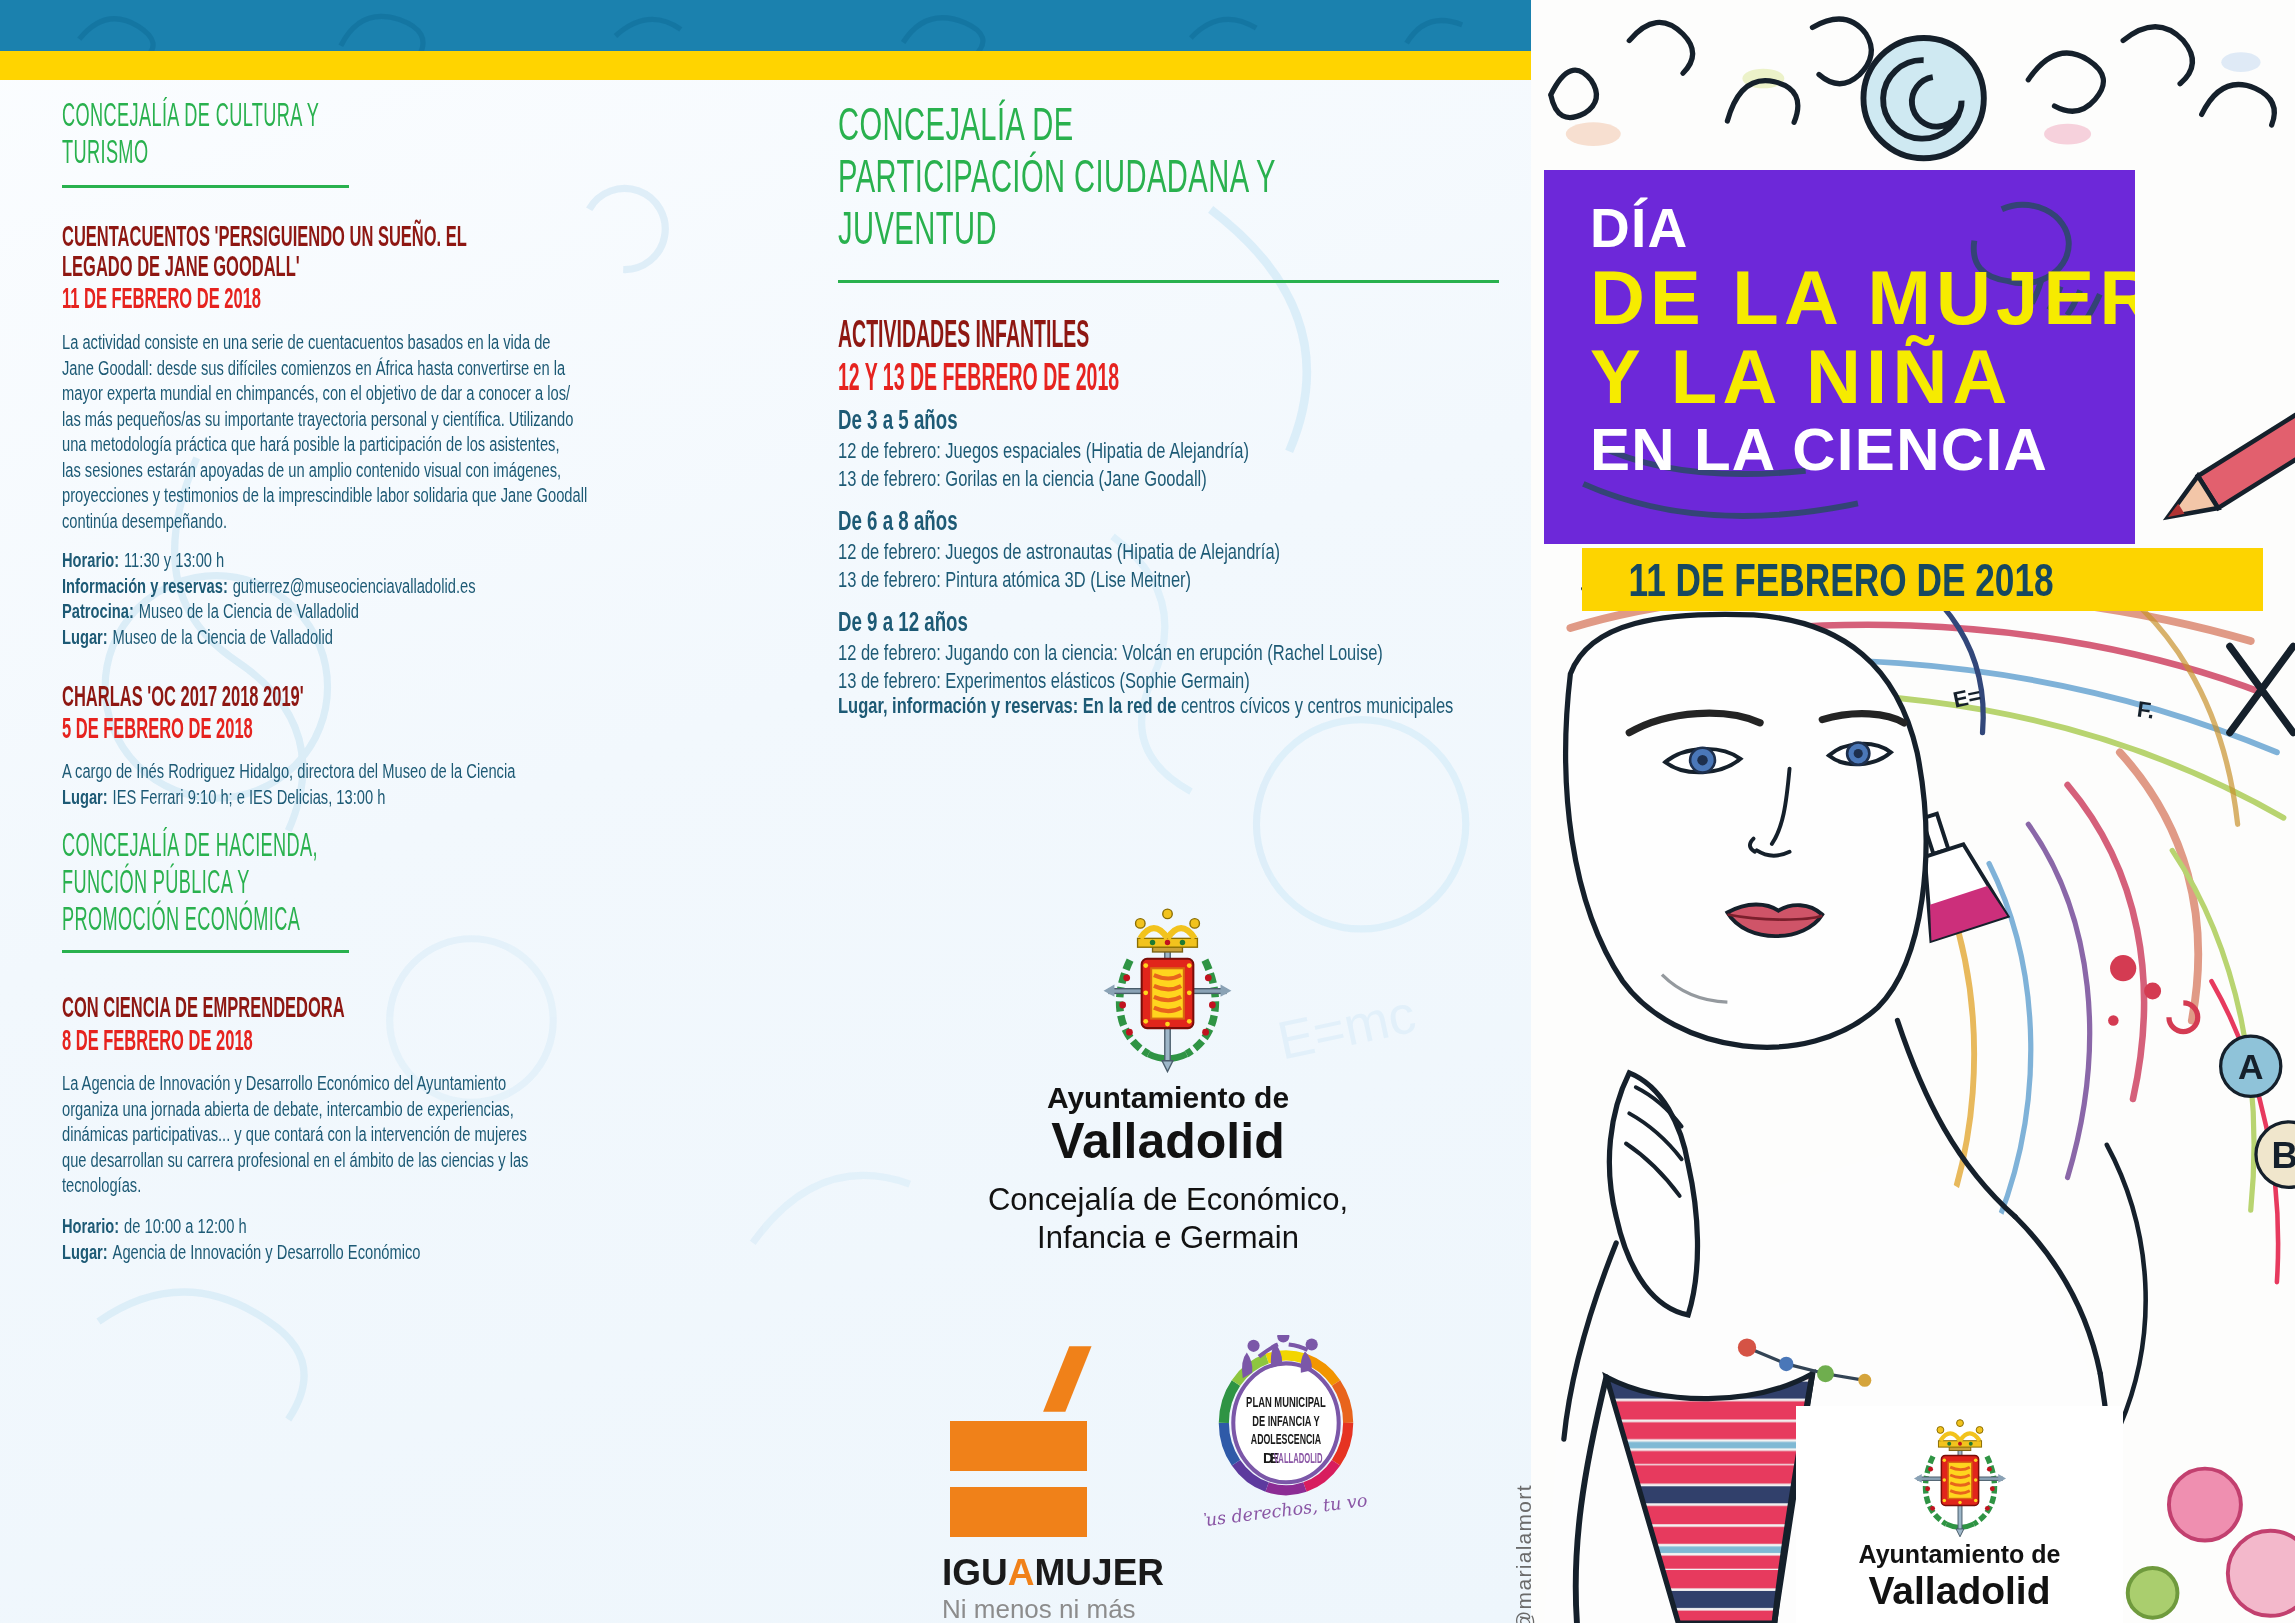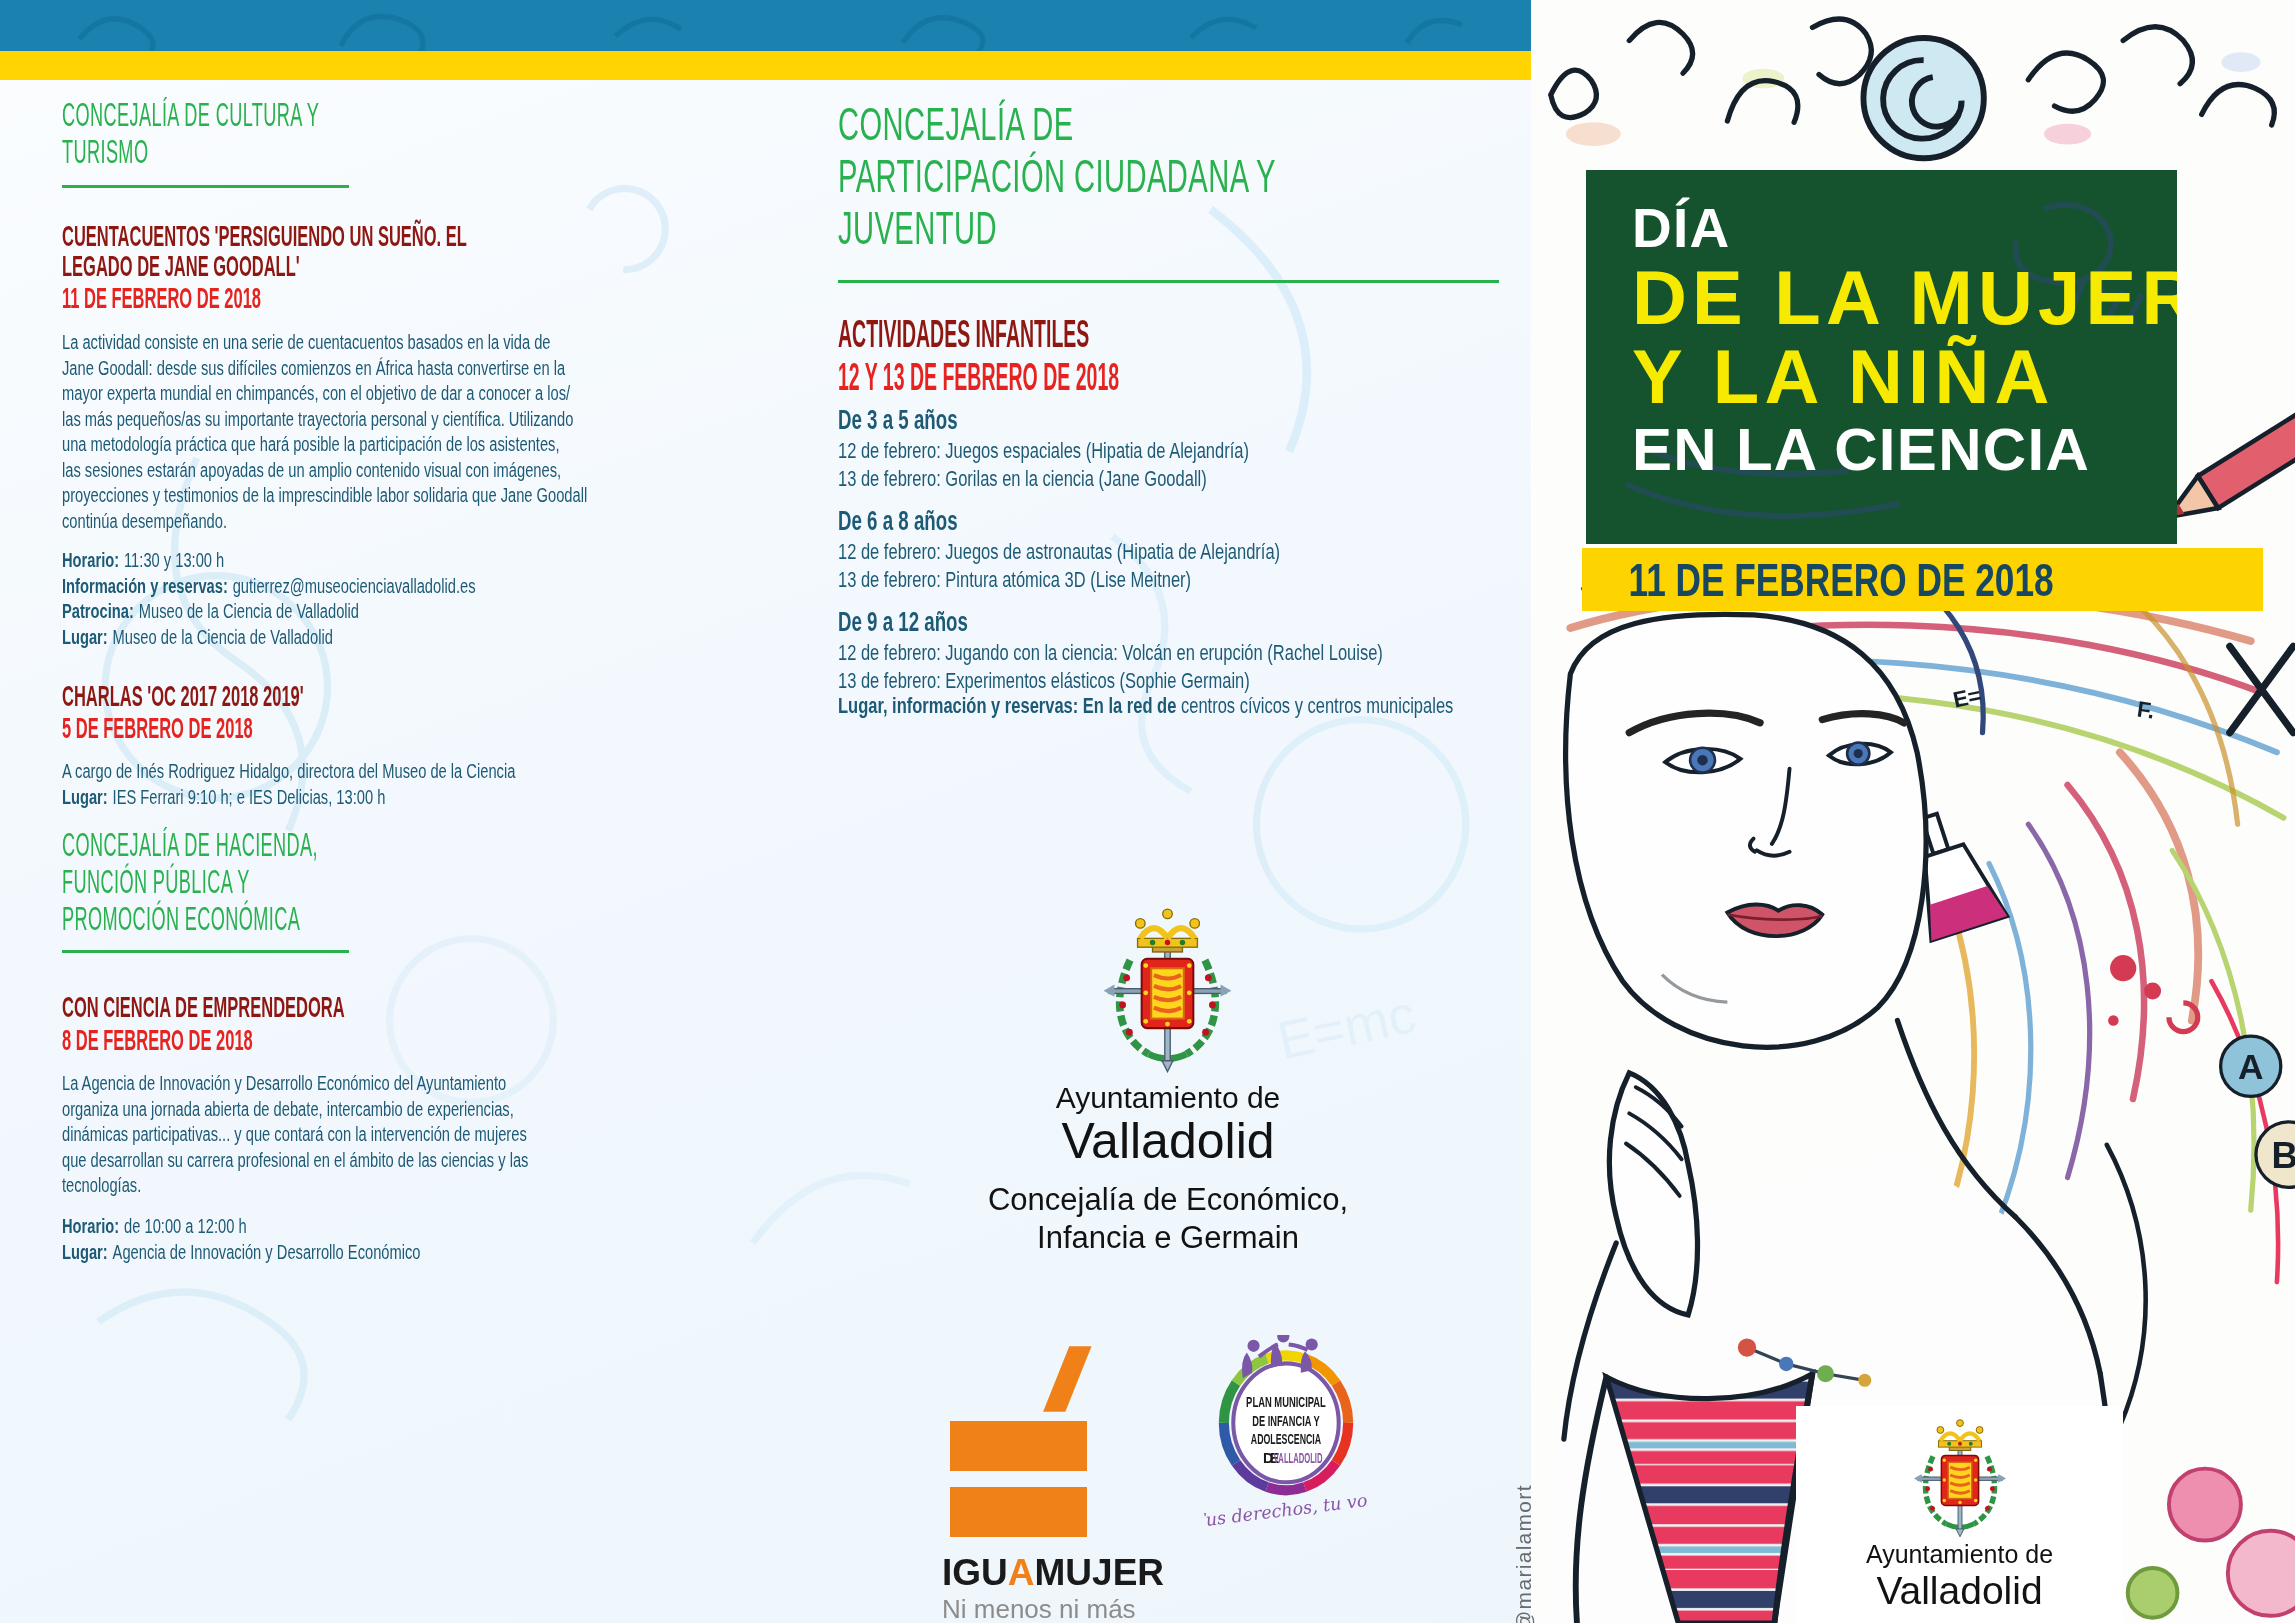--- a/index.html
+++ b/index.html
@@ -32,30 +32,30 @@
   .bodytext{color:#1d5a75;font-size:19.6px;line-height:25.5px;}
   .bodytext .bold,.bold{font-weight:bold;}
   .meta-row .lbl{font-weight:bold;margin-right:6.5px;}
 
   .mid-sub{color:#8e1712;font-weight:bold;font-size:39px;line-height:42px;}
   .mid-subdate{color:#e6231f;font-weight:bold;font-size:39px;line-height:42px;}
   .agehead{color:#1d5a75;font-weight:bold;font-size:27.5px;line-height:31px;}
   .mid-item{color:#1d5a75;font-size:22px;line-height:27.5px;}
   .mid-footer{color:#1d5a75;font-size:22px;line-height:27.5px;}
 
-  .ayto-name{color:#121212;font-weight:normal;text-align:center;}
+  .ayto-name{color:#121212;font-weight:bold;text-align:center;}
   .ayto-sub{color:#121212;text-align:center;}
 
   .igualdad-word{font-size:37px;font-weight:bold;color:#1a1a1a;letter-spacing:0px;}
   .igualdad-word .orange{color:#f08119;}
   .igualdad-tag{font-size:26px;color:#8c8c8c;}
 
   
   .cover-bg{left:1531px;top:0;width:765px;height:1623px;background:#fdfdfc;}
-  .title-box{left:1586px;top:170px;width:591px;height:374px;background:#14532d;overflow:hidden;}
+  .title-box{left:1544px;top:170px;width:591px;height:374px;background:#6d28d9;overflow:hidden;}
   .title-box .in{padding:27.5px 0 0 46px;}
   .t-white{color:#ffffff;font-weight:bold;font-size:55px;line-height:60px;letter-spacing:1.3px;}
   .t-yellow{color:#f6eb00;font-weight:bold;font-size:76px;line-height:79px;letter-spacing:5.2px;}
   .t-white2{color:#ffffff;font-weight:bold;font-size:60px;line-height:67px;letter-spacing:1.3px;}
   .date-band{left:1582px;top:548px;width:681px;height:63px;background:#fdd400;}
   .date-band .txt{color:#17485f;font-weight:bold;font-size:47px;line-height:63px;padding-left:62px;}
   .logo-box{left:1796px;top:1406px;width:327px;height:218px;background:#ffffff;text-align:center;}
   .credit{left:1512px;top:1462px;height:170px;color:#6a6a6a;font-size:21px;letter-spacing:1.3px;
           writing-mode:vertical-rl;transform:rotate(180deg);}
   .teal-doodle{position:absolute;}

